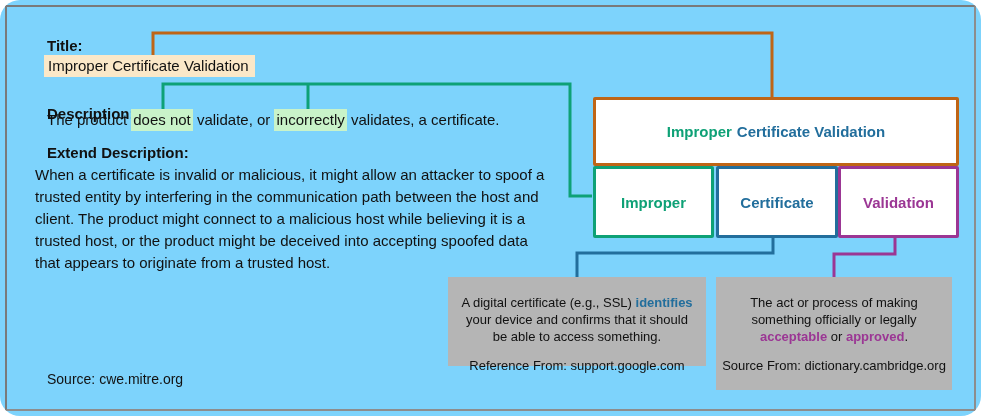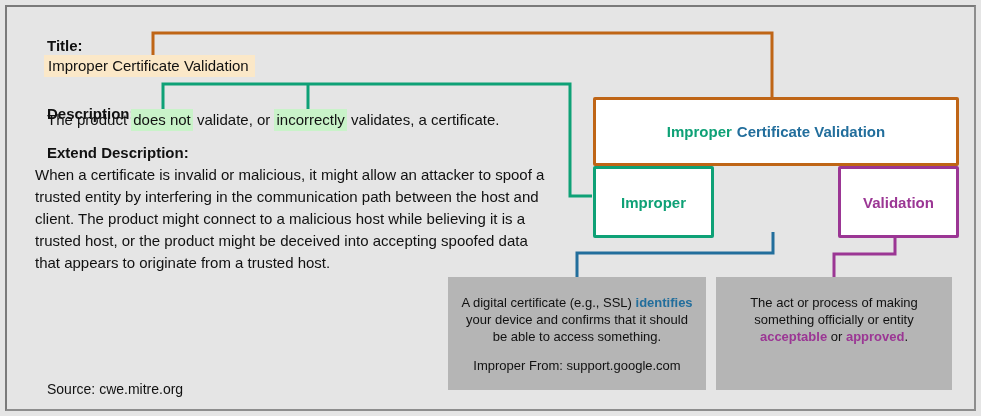--- a/index.html
+++ b/index.html
@@ -1,18 +1,18 @@
 <!DOCTYPE html>
 <html style="--orange: #bf6516; --teal: #0ea176; --blue: #226e9c; --purple: #9b3694; --highlight-peach: #fbe8c8; --highlight-green: #c9f3c9; --graybox: #b5b5b5; --frame: #8d8d8d;"><head>
 <meta charset="utf-8">
 <style>
   html,body{margin:0;padding:0;background:#ffffff;}
   .canvas{
-    position:relative;width:981px;height:416px;background:#e5e5e5;
-    font-family:"Liberation Sans",sans-serif;color:#111;overflow:hidden;
+    position:relative;width:981px;height:416px;background:#7dd3fc;
+    font-family:"Liberation Sans",sans-serif;color:#111;overflow:hidden;border-radius:20px;
   }
   .frame{
     position:absolute;inset:5px;border:2px solid #8d8d8d;
     border-top-color:#7a7a7a;border-left-color:#7a7a7a;pointer-events:none;
   }
   .abs{position:absolute;}
   .label{font-weight:bold;font-size:15px;white-space:nowrap;}
   .body-text{font-size:15px;white-space:nowrap;}
   .hl-peach{background:var(--highlight-peach,#fbe8c8);padding:2px 6px 3px 4px;}
   .hl-green{background:var(--highlight-green,#c9f3c9);padding:2px 2px 3px 2px;}
@@ -63,40 +63,44 @@
   <div class="abs body-text" style="left:47px;top:111px;"><span>The product </span><span class="hl-green">does not</span><span> validate, or </span><span class="hl-green">incorrectly</span><span> validates, a certificate.</span></div>
 
   <div class="abs label" style="left:47px;top:144px;">Extend Description:</div>
 
   <div class="abs ext-para" style="left:35px;top:164px;">When a certificate is invalid or malicious, it might allow an attacker to spoof a
 trusted entity by interfering in the communication path between the host and
 client. The product might connect to a malicious host while believing it is a
 trusted host, or the product might be deceived into accepting spoofed data
 that appears to originate from a trusted host.</div>
 
-  <div class="abs source" style="left:47px;top:371px;margin-top:10px;">Source: cwe.mitre.org</div>
+  <div class="abs source" style="left:47px;top:371px;">Source: cwe.mitre.org</div>
 
   <div class="box box-main" style="left:593px;top:97px;width:360px;height:63px;">
     <span><span class="word-teal">Improper</span><span class="word-blue">Certificate Validation</span></span>
   </div>
 
   <div class="box box-improper" style="left:593px;top:166px;width:115px;height:66px;">
     <span>Improper</span>
   </div>
+  <div class="box box-certificate" style="left:716px;top:166px;width:116px;height:66px;">
+    <span>Certificate</span>
+  </div>
   <div class="box box-validation" style="left:838px;top:166px;width:115px;height:66px;text-align:center;">
     <span>Validation</span>
   </div>
 
-  <div class="graybox" style="left:448px;top:277px;width:258px;height:113px;">
+  <div class="graybox" style="left:448px;top:277px;width:258px;height:89px;">
     <div class="blurb"><span>A digital certificate (e.g., SSL) </span><span class="em-blue">identifies</span><span>
 your device and confirms that it should
 be able to access something.</span></div>
-    <div class="gb-footer">Improper From: support.google.com</div>
+    <div class="gb-footer">Reference From: support.google.com</div>
   </div>
 
   <div class="graybox" style="left:716px;top:277px;width:236px;height:113px;">
     <div class="blurb"><span>The act or process of making
-something officially or entity
+something officially or legally
 </span><span class="em-purple">acceptable</span><span> or </span><span class="em-purple">approved</span><span>.</span></div>
+    <div class="gb-footer">Source From: dictionary.cambridge.org</div>
   </div>
 
   <div class="frame"></div>
 </div>
 
 </body></html>

